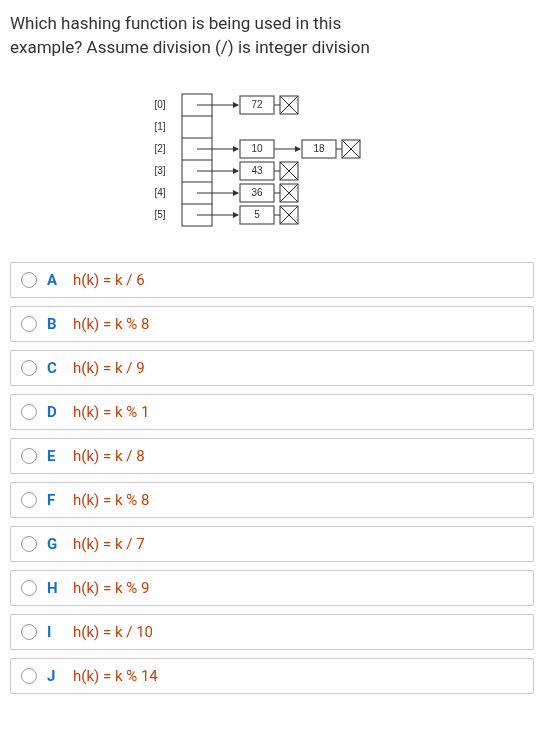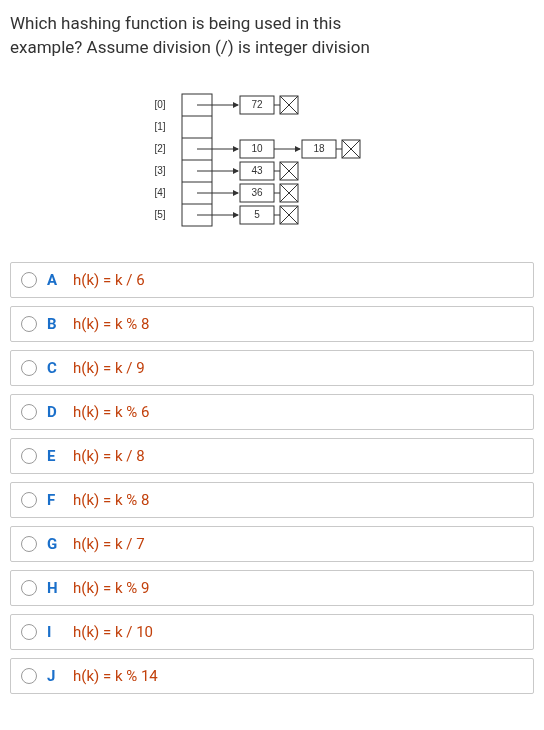--- a/index.html
+++ b/index.html
@@ -126,21 +126,21 @@
       <span class="opt-text">h(k) = k % 8</span>
     </div>
     <div class="opt">
       <span class="radio"></span>
       <span class="opt-letter">C</span>
       <span class="opt-text">h(k) = k / 9</span>
     </div>
     <div class="opt">
       <span class="radio"></span>
       <span class="opt-letter">D</span>
-      <span class="opt-text">h(k) = k % 6</span>
+      <span class="opt-text">h(k) = k % 1</span>
     </div>
     <div class="opt">
       <span class="radio"></span>
       <span class="opt-letter">E</span>
       <span class="opt-text">h(k) = k / 8</span>
     </div>
     <div class="opt">
       <span class="radio"></span>
       <span class="opt-letter">F</span>
       <span class="opt-text">h(k) = k % 8</span>

